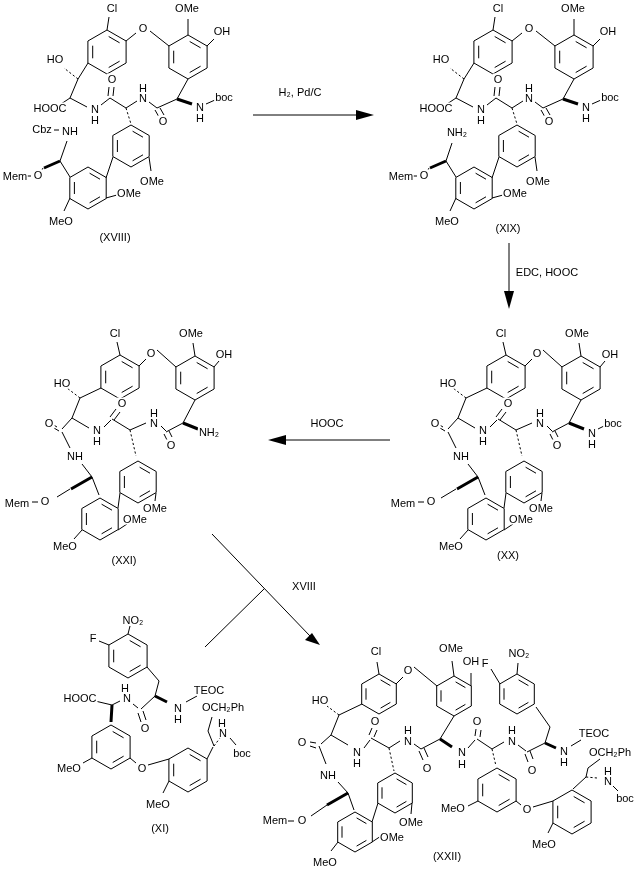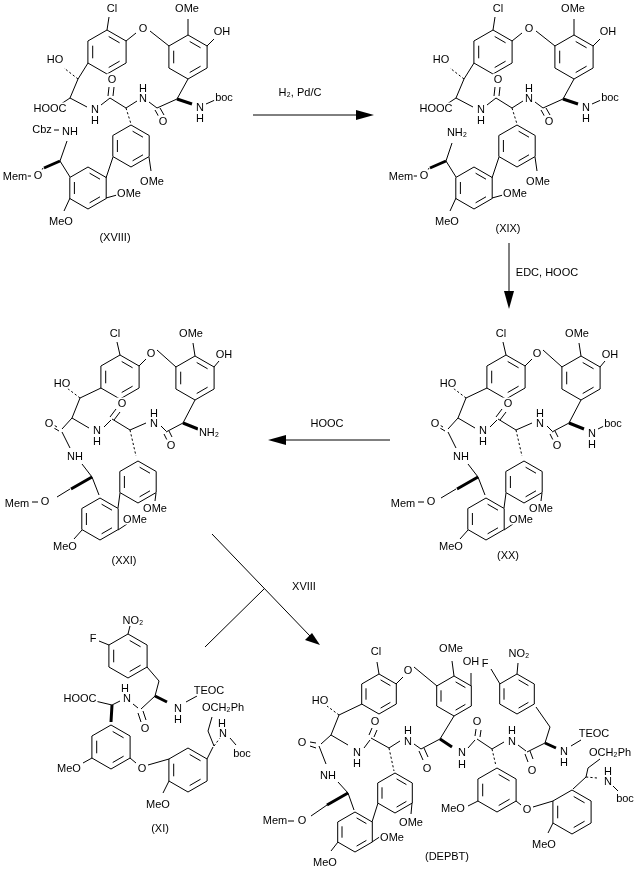--- a/index.html
+++ b/index.html
@@ -381,20 +381,20 @@
       <span class="al" style="left: 453px; top: 808px;">MeO</span>
       <span class="al" style="left: 527px; top: 809px;">O</span>
       <span class="al" style="left: 544px; top: 844px;">MeO</span>
     </div>
 
   <div class="cap" style="left:115px;top:237px">(XVIII)</div>
   <div class="cap" style="left:508px;top:228px">(XIX)</div>
   <div class="cap" style="left:508px;top:555px">(XX)</div>
   <div class="cap" style="left:124px;top:560px">(XXI)</div>
   <div class="cap" style="left:160px;top:828px">(XI)</div>
-  <div class="cap" style="left:447px;top:856px">(DEPBT)</div>
+  <div class="cap" style="left:447px;top:856px">(XXII)</div>
 
   <div class="reagent" style="left:300px;top:92px">H₂, Pd/C</div>
   <div class="reagent" style="left:547px;top:272px">EDC, HOOC</div>
   <div class="reagent" style="left:327px;top:423px">HOOC</div>
   <div class="reagent" style="left:304px;top:586px">XVIII</div>
 
 </div>
 
 </body></html>

